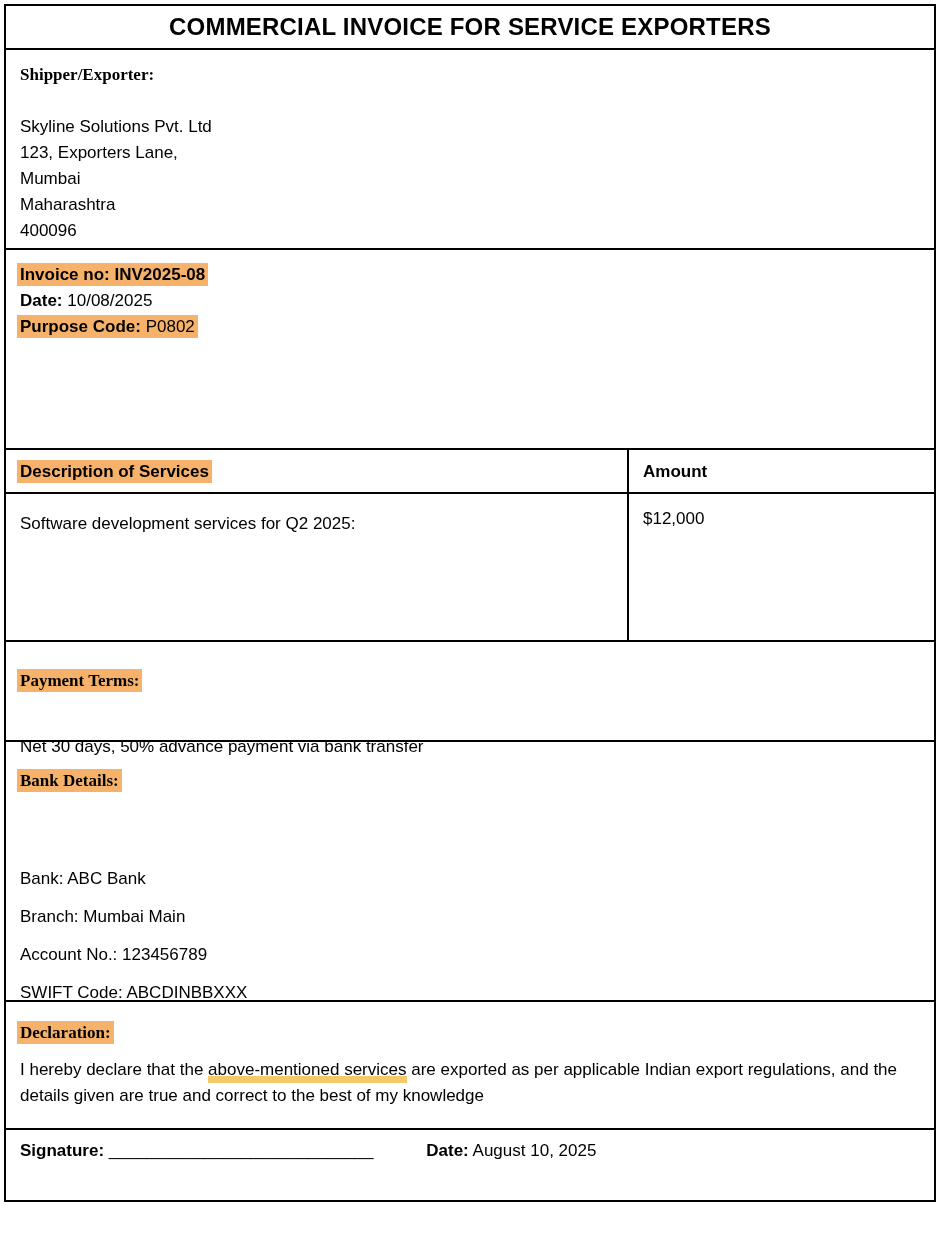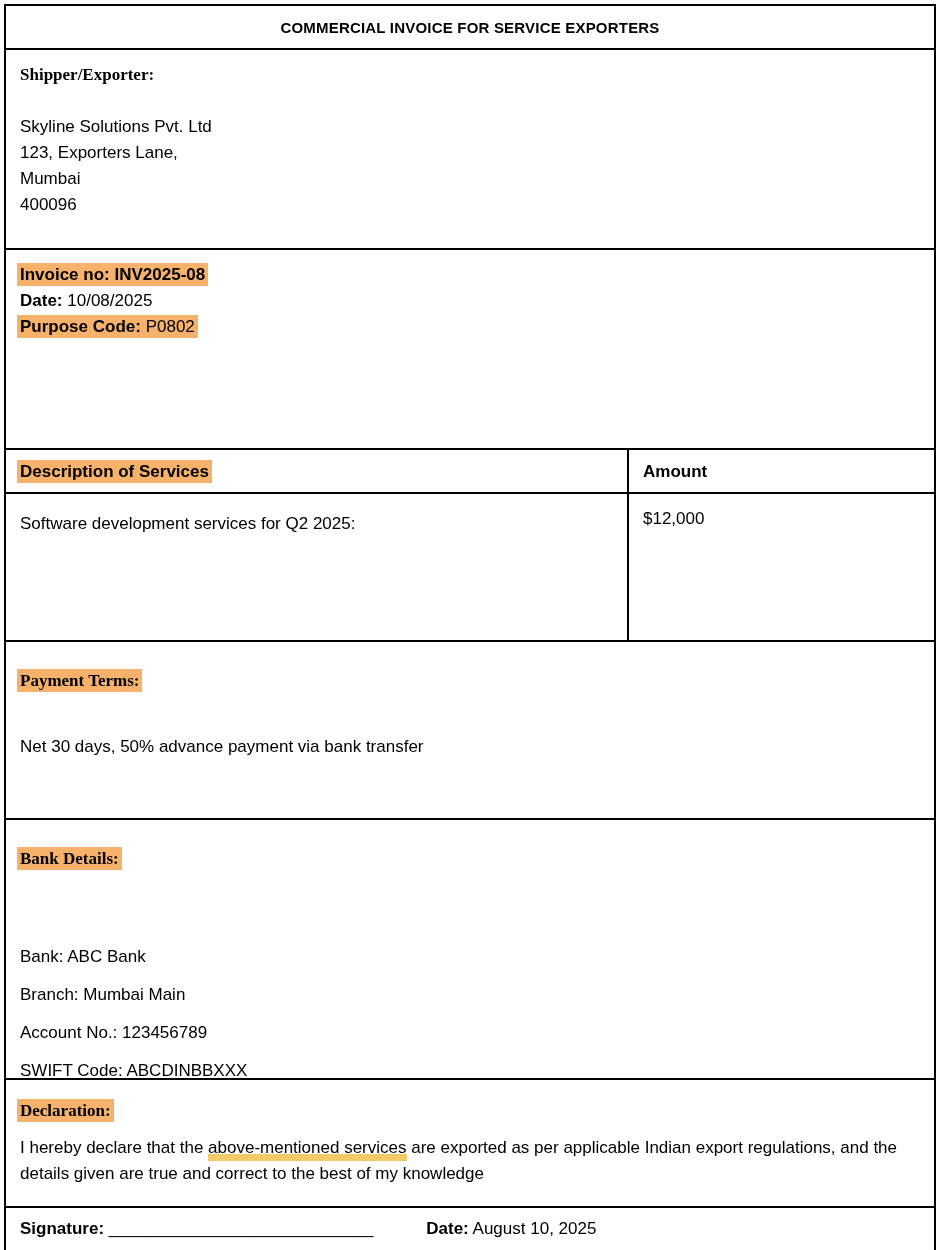--- a/index.html
+++ b/index.html
@@ -26,21 +26,21 @@
   .row:first-child { border-top: none; }
 
   .title-row {
     height: 42px;
     display: flex;
     align-items: center;
     justify-content: center;
   }
   .title-cell {
     font-weight: bold;
-    font-size: 15px;
+    font-size: 24px;
     letter-spacing: 0.2px;
   }
 
   .cell { padding: 12px 14px; font-size: 17px; line-height: 26px; }
   .heading { font-weight: bold; font-family: Liberation Serif, serif; }
   b { font-weight: bold; }
 
   .shipper-row { height: 200px; }
   .blank-line { height: 26px; }
 
@@ -75,21 +75,21 @@
 
   .spell-underline {
     padding-bottom: 4px;
     background: linear-gradient(var(--pink), var(--pink)) 0 100% / 100% 6px no-repeat;
   }
   .gram-underline {
     padding-bottom: 4px;
     background: linear-gradient(var(--gold), var(--gold)) 0 100% / 100% 7px no-repeat;
   }
 
-  .payment-row { height: 178px; }
+  .payment-row { height: 100px; }
   .payment-row .cell { padding-top: 26px; }
   .payment-row .heading { margin-bottom: 40px; }
 
   .bank-row { height: 260px; }
   .bank-row .cell { padding-top: 26px; }
   .bank-row .heading { margin-bottom: 72px; }
   .bank-row p { margin-bottom: 12px; line-height: 26px; }
 
   .declaration-row { height: 128px; }
   .declaration-row .cell { padding-top: 18px; }
@@ -110,20 +110,21 @@
       <div class="title-cell">COMMERCIAL INVOICE FOR SERVICE EXPORTERS</div>
     </div>
 
     <div class="row shipper-row">
       <div class="cell">
         <div class="heading">Shipper/Exporter:</div>
         <div class="blank-line"></div>
         <div>Skyline Solutions Pvt. Ltd</div>
         <div>123, Exporters Lane,</div>
         <div>Mumbai</div>
+        <div>Maharashtra</div>
         <div>400096</div>
       </div>
     </div>
 
     <div class="row consignee-row two-col">
       <div class="col-right cell">
         <div class="info-line"><span class="hl"><b>Invoice no:</b> <b>INV2025-08</b></span></div>
         <div class="info-line"><b>Date:</b> <span>10/08/2025</span></div>
         <div class="info-line"><span class="hl"><b>Purpose Code:</b> <span>P0802</span></span></div>
       </div>

